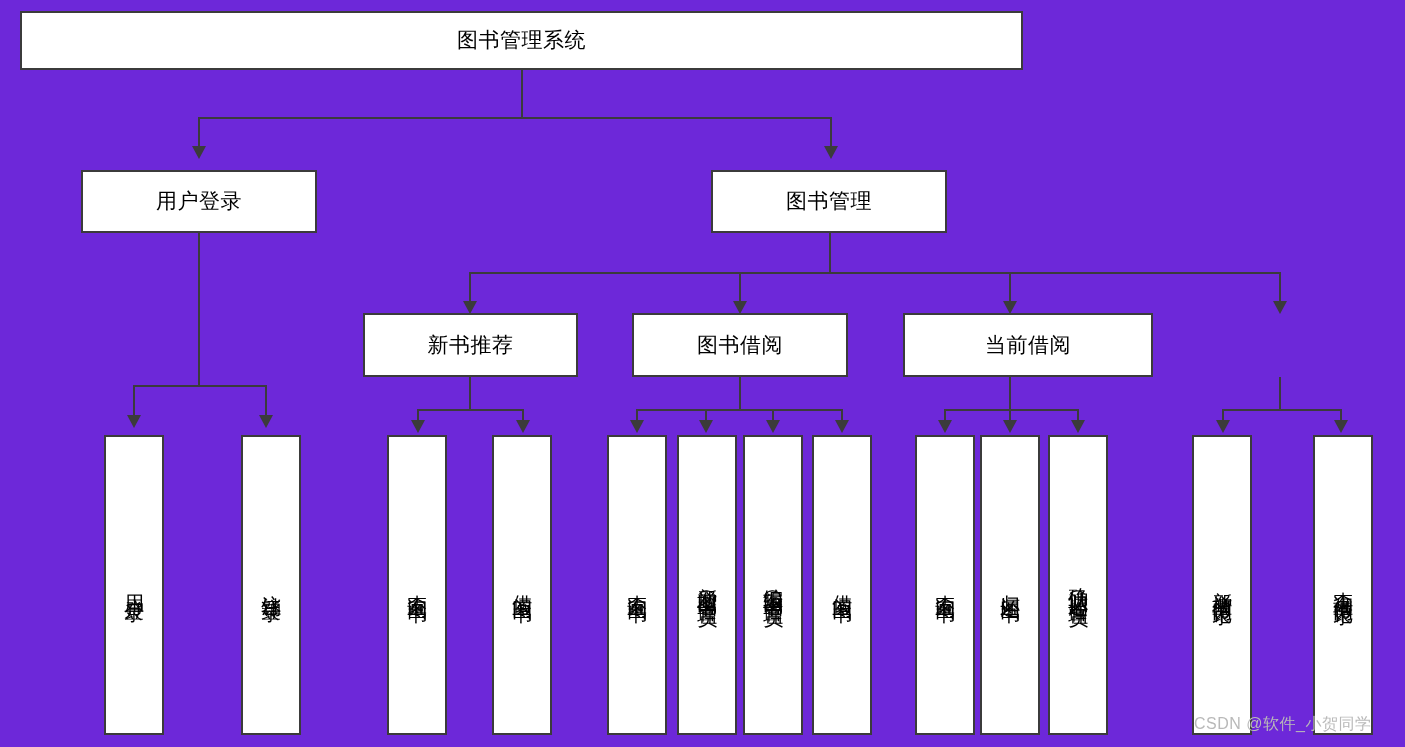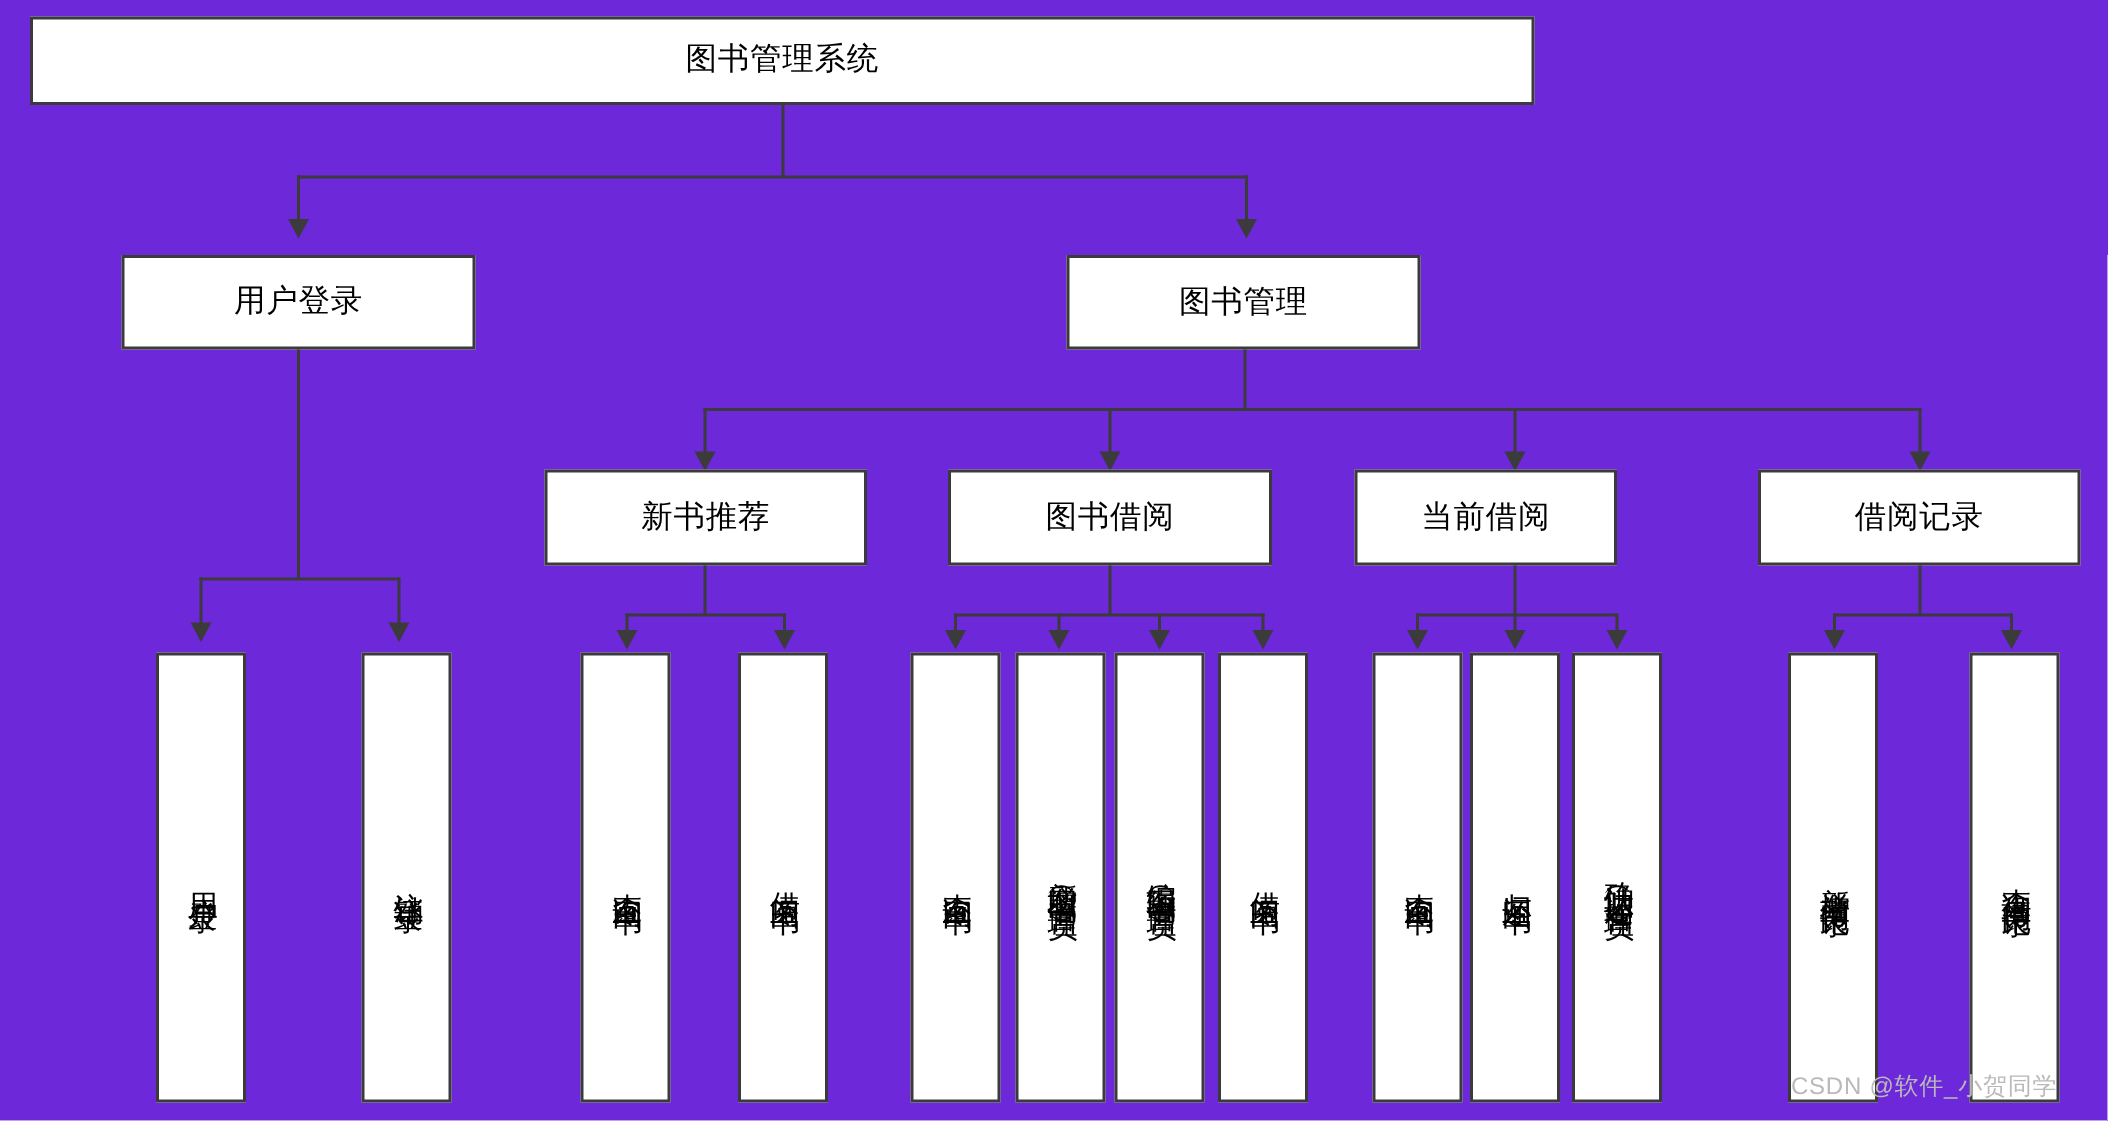--- a/index.html
+++ b/index.html
@@ -119,25 +119,22 @@
   <div class="arrow" style="left:1003px; top:301px;"></div>
   <div class="ln vline" style="left:1279px; top:272px; width:2px; height:32px;"></div>
   <div class="arrow" style="left:1273px; top:301px;"></div>
 
   <div class="node h" style="left:363px; top:313px; width:215px; height:64px;">
     <span>新书推荐</span>
   </div>
   <div class="node h" style="left:632px; top:313px; width:216px; height:64px;">
     <span>图书借阅</span>
   </div>
-  <div class="node h" style="left:903px; top:313px; width:175px; height:64px;">
+  <div class="node h" style="left:903px; top:313px; width:250px; height:64px;">
     <span>当前借阅</span>
-  </div>
-  <div class="node h" style="left:1172px; top:313px; width:215px; height:64px;">
-    <span>借阅记录</span>
   </div>
 
   <div class="ln vline" style="left:469px; top:377px; width:2px; height:33px;"></div>
   <div class="ln hline" style="left:417px; top:409px; width:107px; height:2px;"></div>
   <div class="ln vline" style="left:417px; top:409px; width:2px; height:13px;"></div>
   <div class="arrow" style="left:411px; top:420px;"></div>
   <div class="ln vline" style="left:522px; top:409px; width:2px; height:13px;"></div>
   <div class="arrow" style="left:516px; top:420px;"></div>
 
   <div class="ln vline" style="left:739px; top:377px; width:2px; height:33px;"></div>

